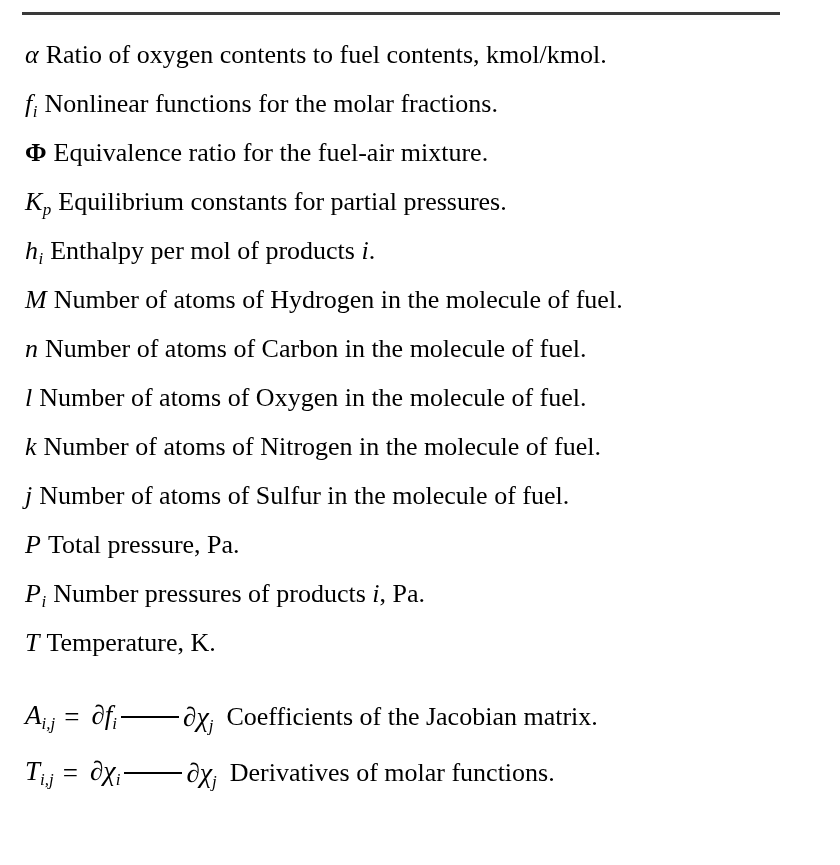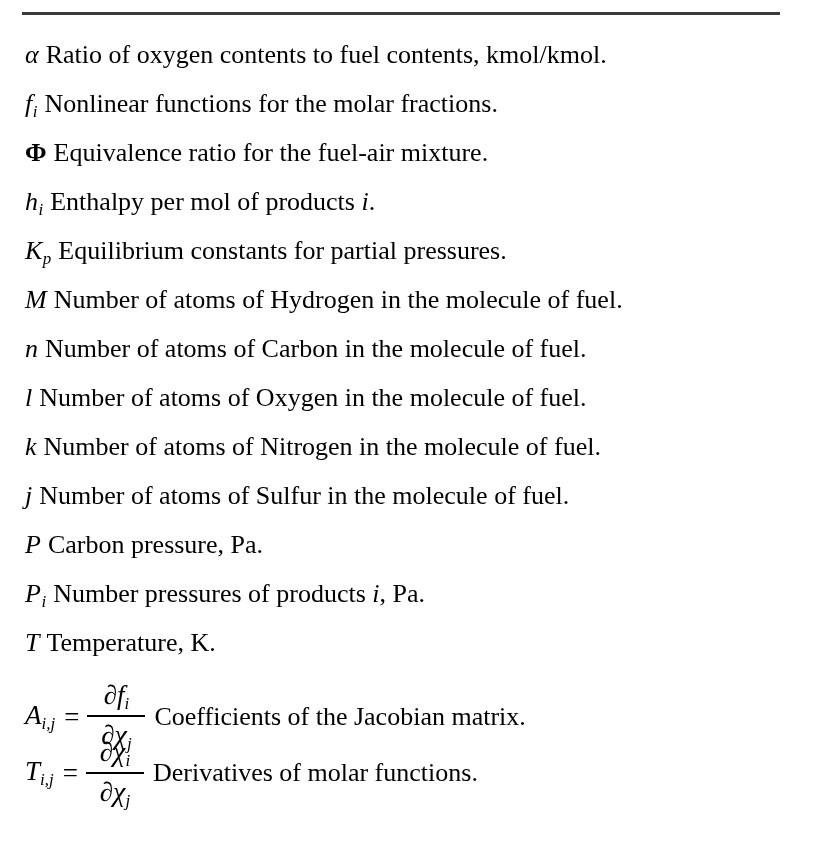--- a/index.html
+++ b/index.html
@@ -95,21 +95,21 @@
     vertical-align: -0.3em;
   }
 
   .eq-equals {
     font-size: 27px;
     margin: 0 7px 0 9px;
   }
 
   .frac {
     display: inline-flex;
-    flex-direction: column;
+    flex-direction: row;
     align-items: center;
     vertical-align: middle;
     margin: 0 1px;
     text-align: center;
   }
   .frac .num,
   .frac .den {
     font-style: italic;
     font-size: 27px;
     line-height: 1.15;
@@ -163,30 +163,30 @@
       <span class="sym"><span>f</span><span class="sub">i</span></span>
       <span class="desc">Nonlinear functions for the molar fractions.</span>
     </div>
 
     <div class="entry">
       <span class="sym bold-upright"><span>Φ</span></span>
       <span class="desc">Equivalence ratio for the fuel-air mixture.</span>
     </div>
 
     <div class="entry">
+      <span class="sym"><span>K</span><span class="sub">p</span></span>
+      <span class="desc">Equilibrium constants for partial pressures.</span>
+    </div>
+
+    <div class="entry">
       <span class="sym"><span>h</span><span class="sub">i</span></span>
       <span class="desc"><span>Enthalpy per mol of products </span><span class="it">i</span><span>.</span></span>
     </div>
 
     <div class="entry">
-      <span class="sym"><span>K</span><span class="sub">p</span></span>
-      <span class="desc">Equilibrium constants for partial pressures.</span>
-    </div>
-
-    <div class="entry">
       <span class="sym"><span>M</span></span>
       <span class="desc">Number of atoms of Hydrogen in the molecule of fuel.</span>
     </div>
 
     <div class="entry">
       <span class="sym"><span>n</span></span>
       <span class="desc">Number of atoms of Carbon in the molecule of fuel.</span>
     </div>
 
     <div class="entry">
@@ -199,21 +199,21 @@
       <span class="desc">Number of atoms of Nitrogen in the molecule of fuel.</span>
     </div>
 
     <div class="entry">
       <span class="sym"><span>j</span></span>
       <span class="desc">Number of atoms of Sulfur in the molecule of fuel.</span>
     </div>
 
     <div class="entry">
       <span class="sym"><span>P</span></span>
-      <span class="desc">Carbon pressure, Pa.</span>
+      <span class="desc">Total pressure, Pa.</span>
     </div>
 
     <div class="entry">
       <span class="sym"><span>P</span><span class="sub">i</span></span>
       <span class="desc"><span>Number pressures of products </span><span class="it">i</span><span>, Pa.</span></span>
     </div>
 
     <div class="entry">
       <span class="sym"><span>T</span></span>
       <span class="desc">Temperature, K.</span>

